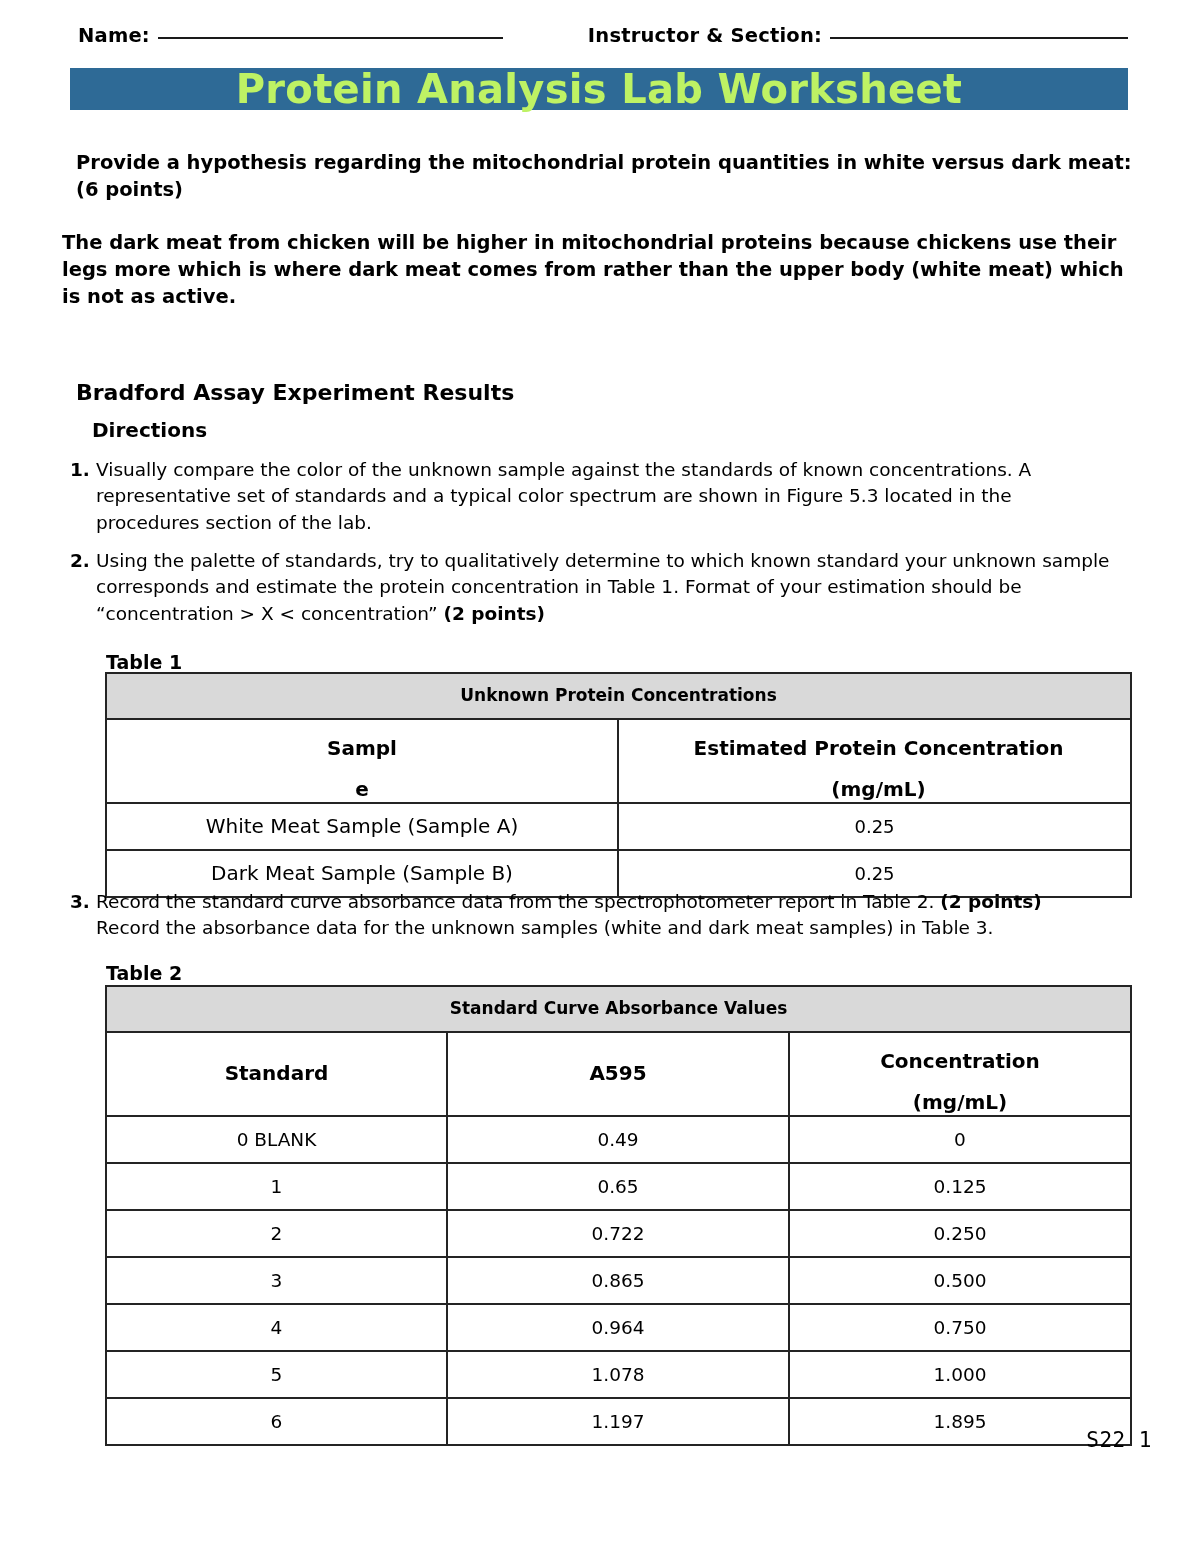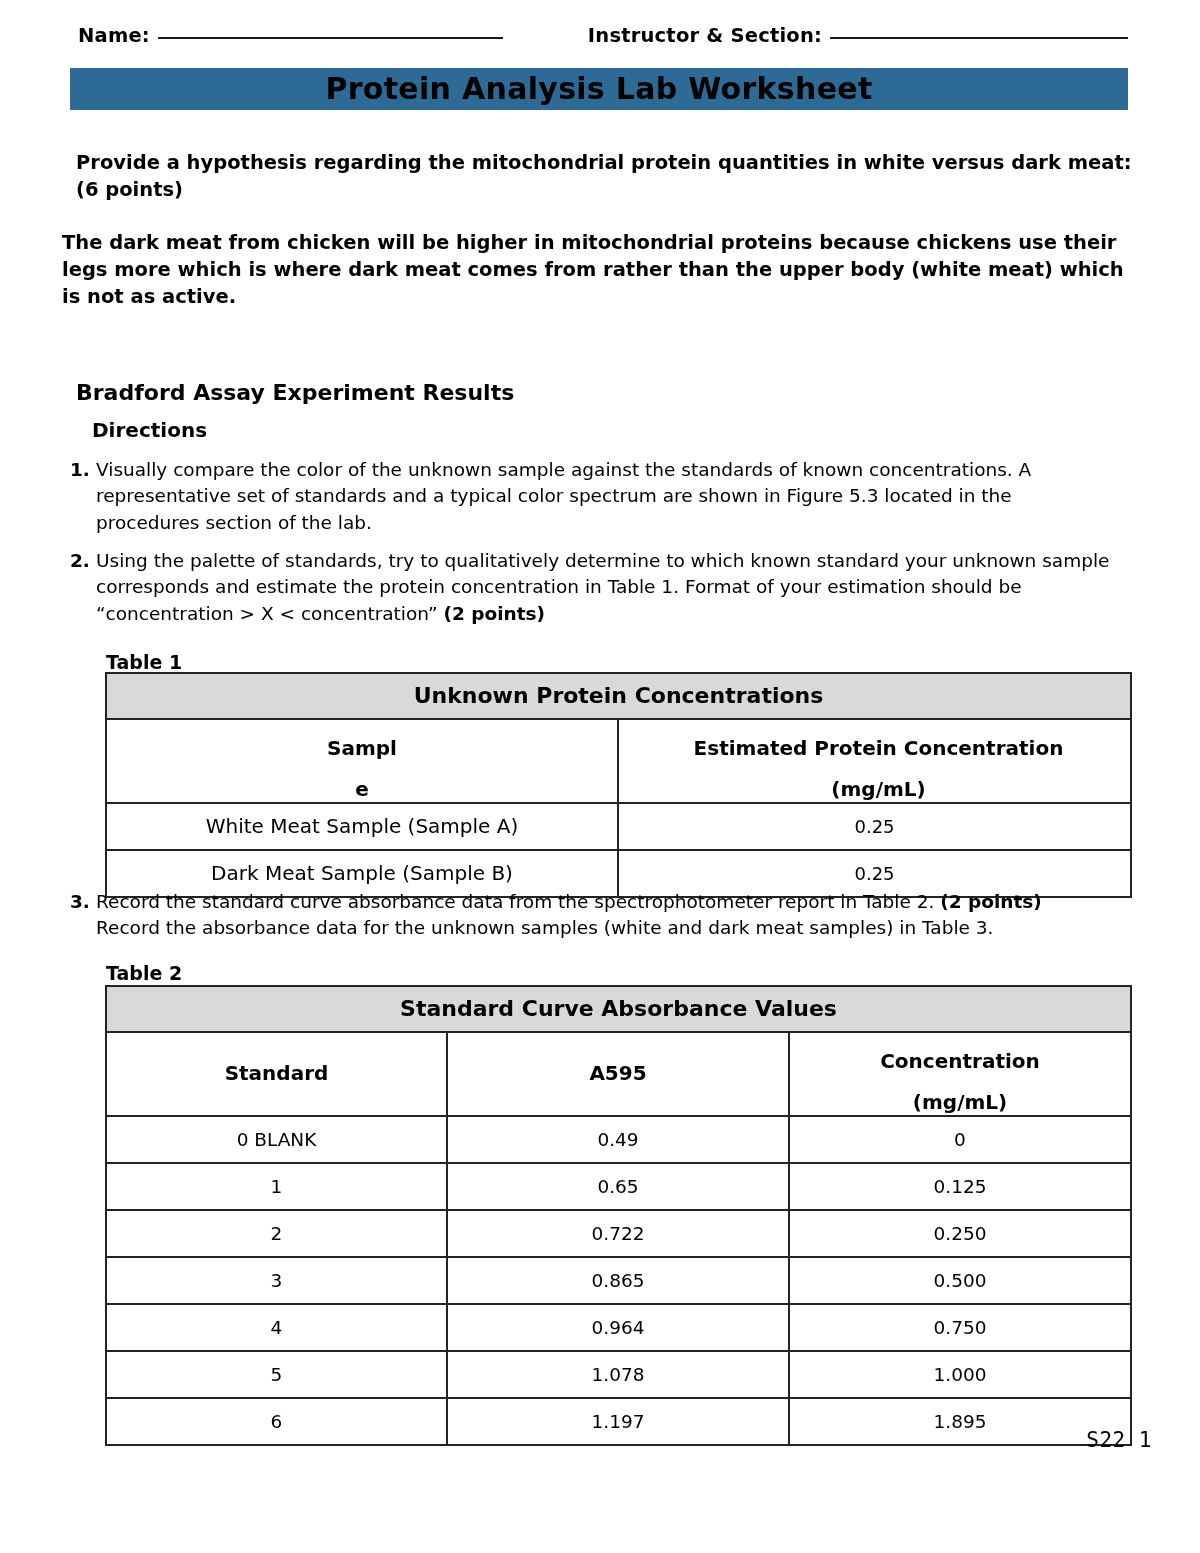--- a/index.html
+++ b/index.html
@@ -60,22 +60,22 @@
     top: 68px;
     left: 70px;
     width: 1058px;
     height: 42px;
     background: #2E6A96;
     display: flex;
     align-items: center;
     justify-content: center;
   }
   .banner-title {
-    color: #000000;
-    font-size: 30px;
+    color: #bef264;
+    font-size: 40px;
     font-weight: bold;
     letter-spacing: 0.3px;
     line-height: 1;
   }
 
   
   .prompt {
     position: absolute;
     top: 150px;
     left: 76px;
@@ -147,21 +147,21 @@
   table.sheet td {
     border: 2.2px solid #242424;
     padding: 0 6px;
     vertical-align: middle;
     text-align: center;
     font-size: 18px;
     line-height: 1.28;
   }
   table.sheet td.title-cell {
     background: #d9d9d9;
-    font-size: 22px;
+    font-size: 17px;
     font-weight: bold;
     height: 44px;
   }
   table.sheet td.colhead {
     font-size: 20px;
     font-weight: bold;
     height: 56px;
   }
   table.sheet td.colhead.leftpad {
     text-align: center;

